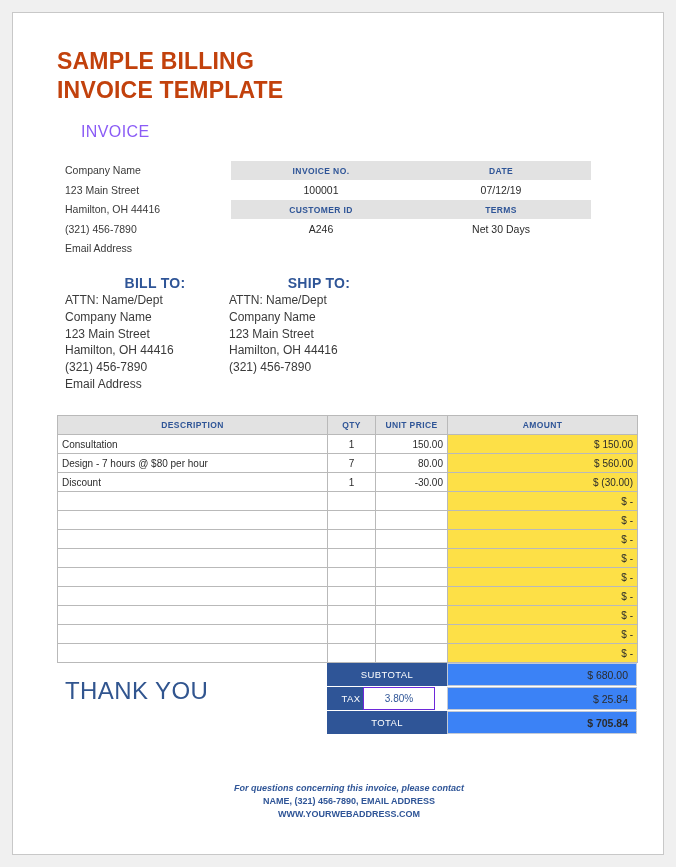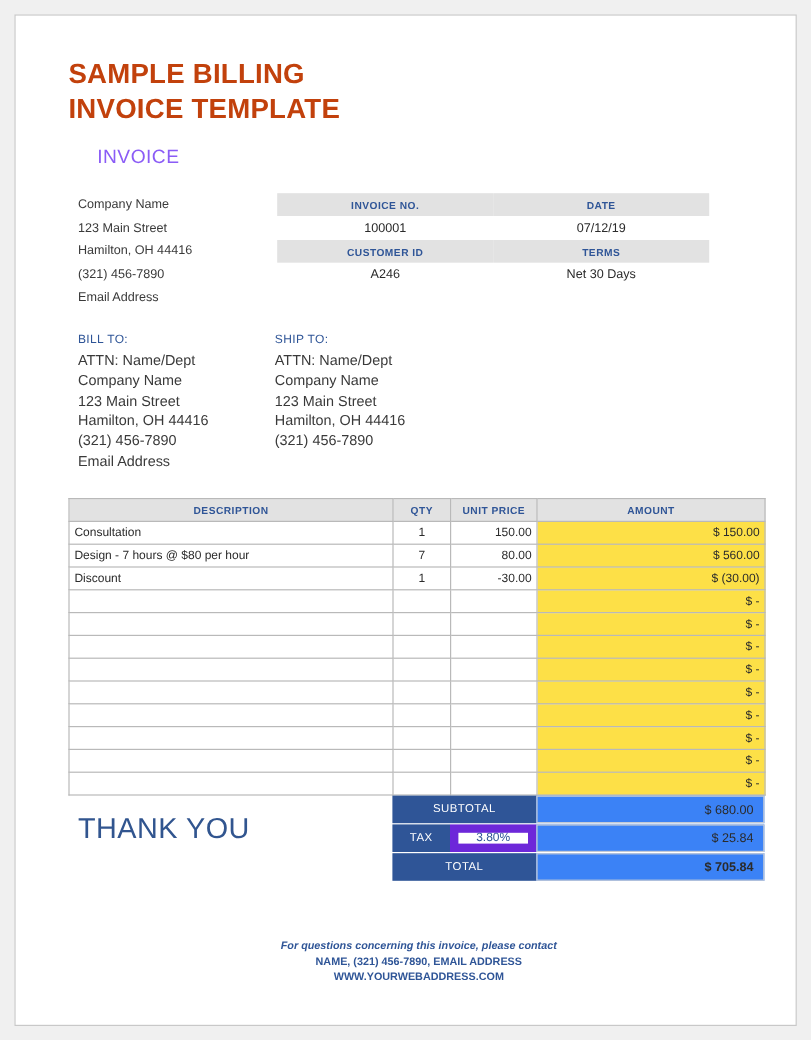--- a/index.html
+++ b/index.html
@@ -98,24 +98,25 @@
   .addr-area {
     position: relative;
     margin-top: 4px;
     height: 124px;
   }
   .addr-col { position: absolute; top: 0; width: 180px; }
   .addr-col.bill { left: 8px; }
   .addr-col.ship { left: 172px; }
   .addr-label {
     color: #2f5597;
-    font-size: 10px;
-    font-weight: normal;
+    font-size: 14px;
+    font-weight: bold;
     letter-spacing: 0.3px;
     line-height: 17px;
+    text-align: center;
   }
   .addr-col div.line {
     font-size: 12px;
     color: #3a3a3a;
     line-height: 16.8px;
     white-space: nowrap;
   }
 
   
   .items-wrap { position: relative; margin-top: 16px; }
@@ -171,24 +172,24 @@
     letter-spacing: 0.4px;
     display: flex;
     align-items: center;
     justify-content: center;
   }
   .tot-label.small {
     width: 48px;
   }
   .tax-rate {
     position: absolute;
-    left: 48px; top: 0;
+    left: 36px; top: 0;
     width: 72px; height: 23px;
     background: #ffffff;
-    border: 7px solid #6d28d9;
+    border: 1px solid #6d28d9;
     color: #2f5597;
     font-size: 10px;
     display: flex;
     align-items: center;
     justify-content: center;
   }
   .tot-value {
     position: absolute;
     left: 120px; top: 0;
     width: 190px; height: 23px;

